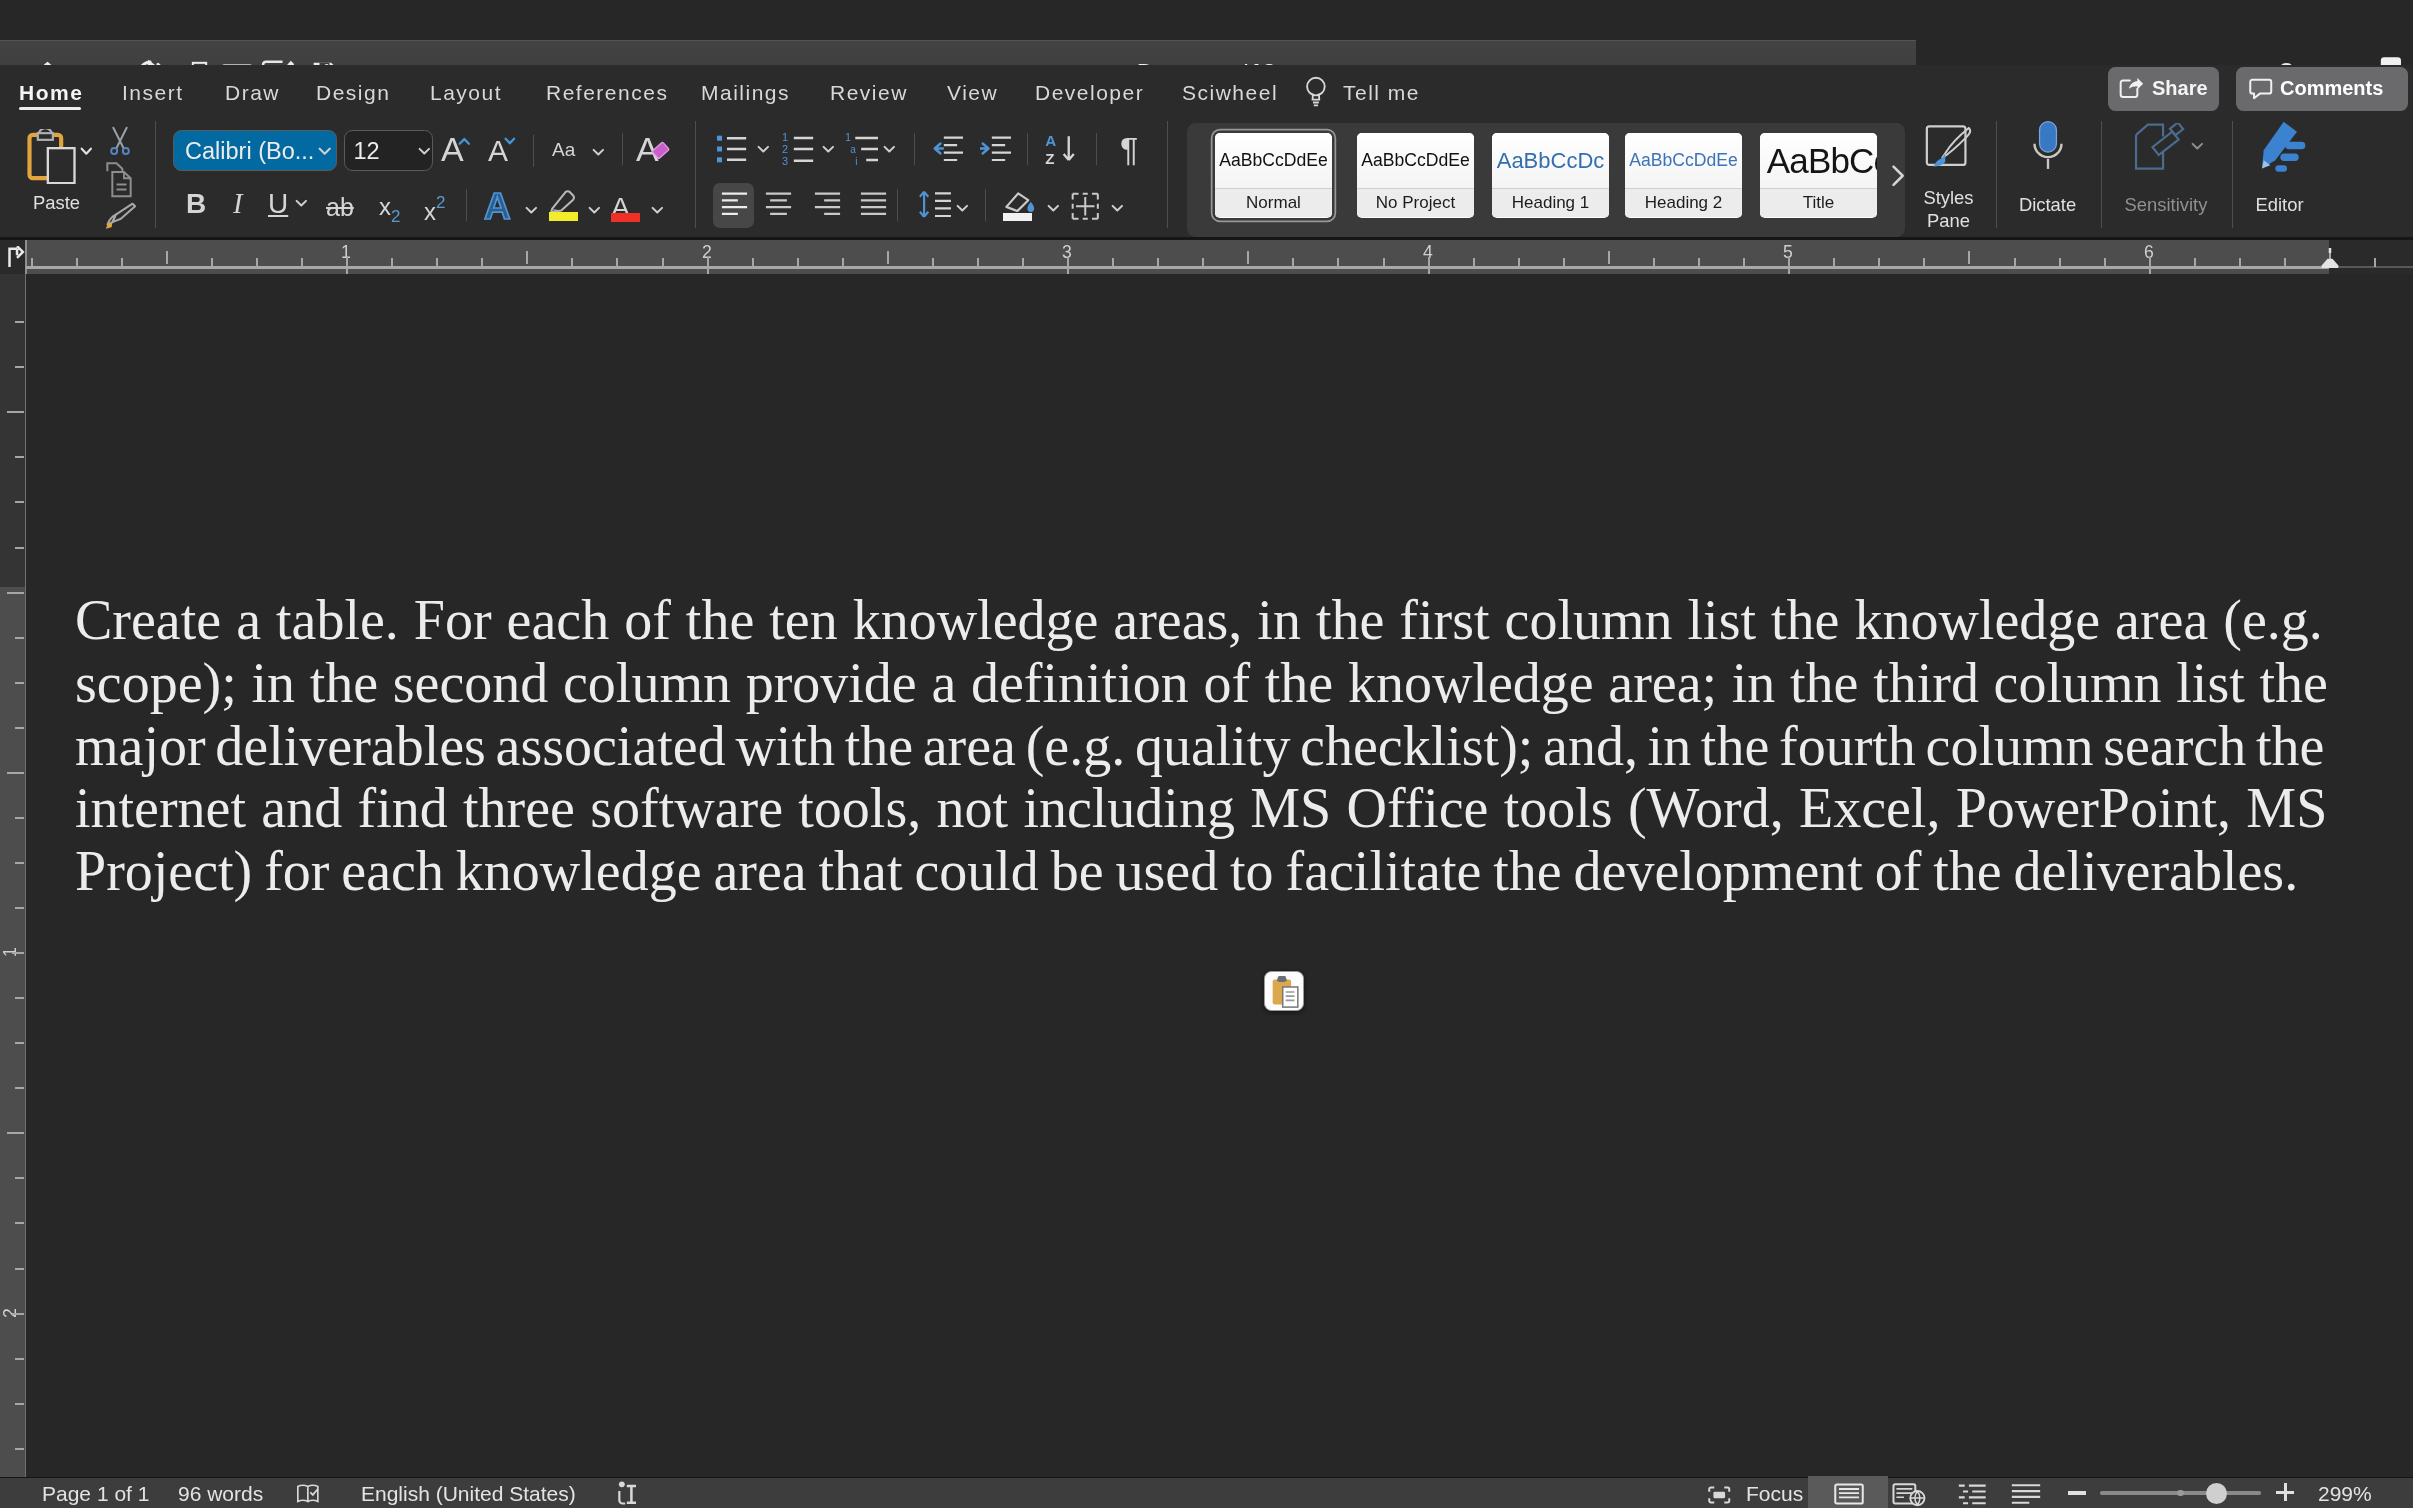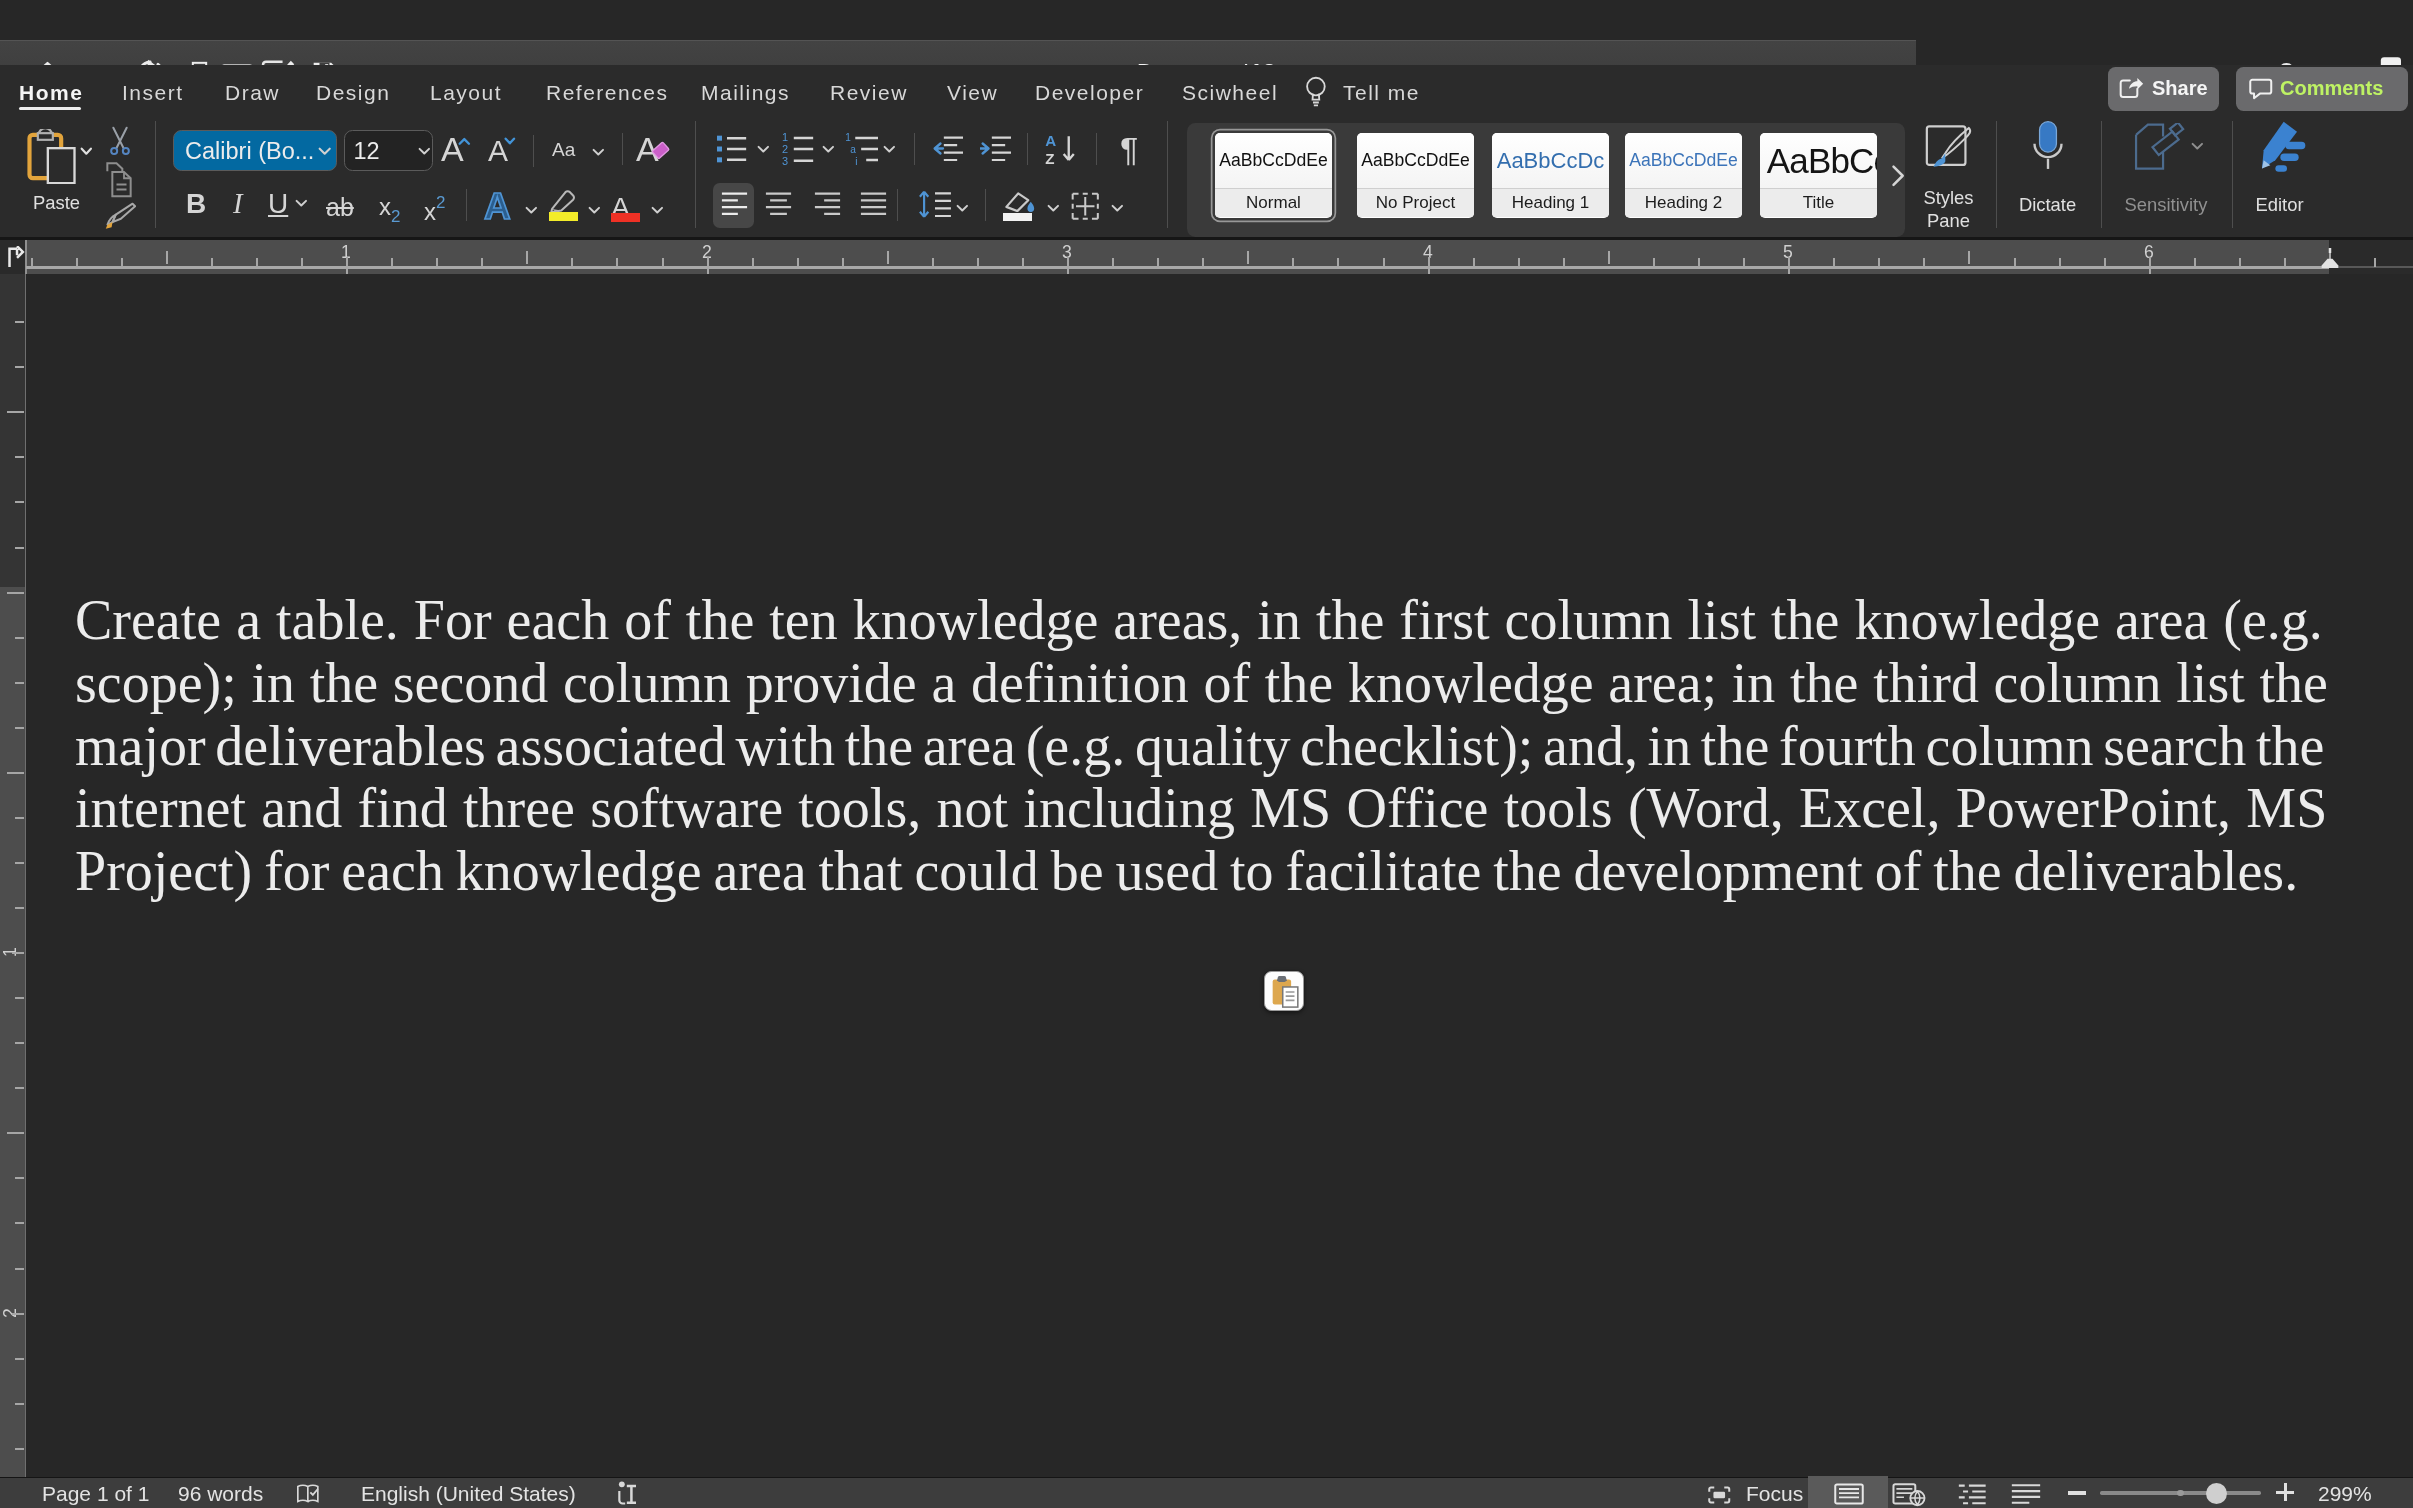--- a/index.html
+++ b/index.html
@@ -110,21 +110,21 @@
     <svg class="abs" style="left:11px;top:10px" width="25" height="23.5" viewBox="0 0 30 28">
       <path d="M13 4 H5 a3 3 0 0 0 -3 3 v14 a3 3 0 0 0 3 3 h14 a3 3 0 0 0 3 -3 v-7" fill="none" stroke="#f0f0f0" stroke-width="2.4" stroke-linecap="round"></path>
       <path d="M12 14 C13 8 18 5 22 5 V1 L29 8 L22 15 V11 C18 11 14 12 12 14 Z" fill="#f0f0f0"></path>
     </svg>
     <div class="abs" style="left:44px;top:10px;font-size:20px;font-weight:700;color:#f5f5f5">Share</div>
   </div>
   <div class="abs" style="left:2236px;top:1.7px;width:172px;height:44px;background:#6a6a6c;border-radius:7.5px">
     <svg class="abs" style="left:13.4px;top:11px" width="23.5" height="22" viewBox="0 0 28 26">
       <path d="M4 2 H24 a2.5 2.5 0 0 1 2.5 2.5 V16 a2.5 2.5 0 0 1 -2.5 2.5 H13 L6 24 V18.5 H4 A2.5 2.5 0 0 1 1.5 16 V4.5 A2.5 2.5 0 0 1 4 2 Z" fill="none" stroke="#f0f0f0" stroke-width="2.4" stroke-linejoin="round"></path>
     </svg>
-    <div class="abs" style="left:44px;top:10px;font-size:20px;font-weight:700;color:#bef264">Comments</div>
+    <div class="abs" style="left:44px;top:10px;font-size:20px;font-weight:700;color:#ffffff">Comments</div>
   </div>
 
   <svg class="abs" style="left:27px;top:64px" width="50" height="55" viewBox="0 0 60 66">
     <rect x="3" y="7" width="38" height="52" rx="4" fill="none" stroke="#e2a43c" stroke-width="5"></rect>
     <path d="M14 7 a8 8 0 0 1 16 0" fill="#2b2b2b" stroke="#b0b0b0" stroke-width="2.6"></path>
     <rect x="13" y="5" width="18" height="8" fill="#2b2b2b" stroke="#b0b0b0" stroke-width="2.6"></rect>
     <rect x="25" y="23" width="32" height="42" fill="#2b2b2b" stroke="#d8d8d8" stroke-width="2.8"></rect>
   </svg>
   <svg class="abs" style="left:80px;top:82px" width="12.6" height="9.2" viewBox="0 0 15 11">
     <path d="M2 2 L7.5 8 L13 2" fill="none" stroke="#e0e0e0" stroke-width="2.6" stroke-linecap="round" stroke-linejoin="round"></path>

